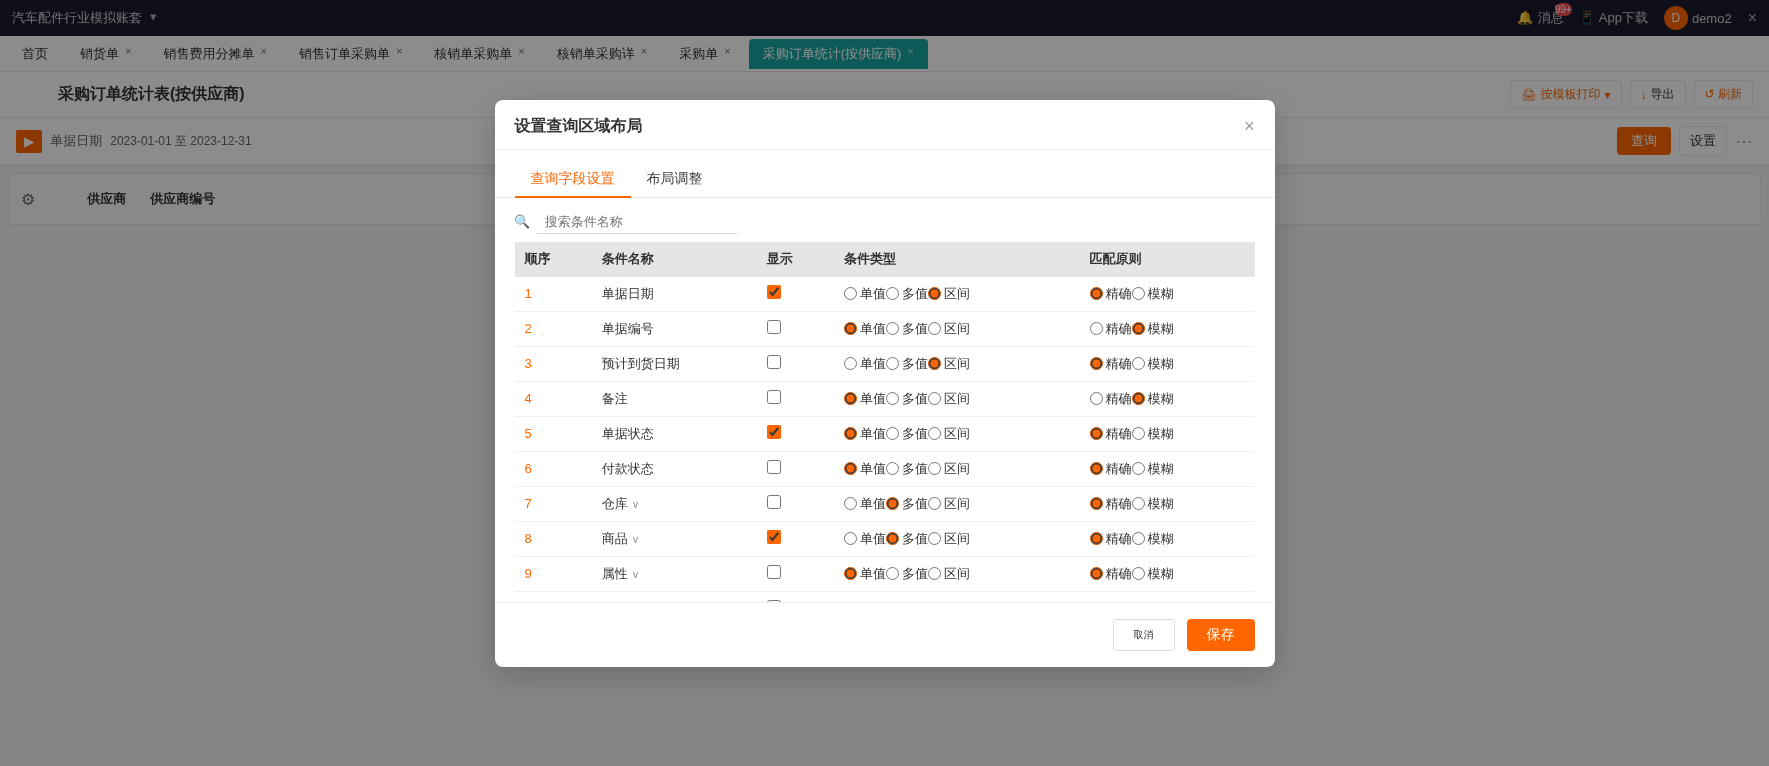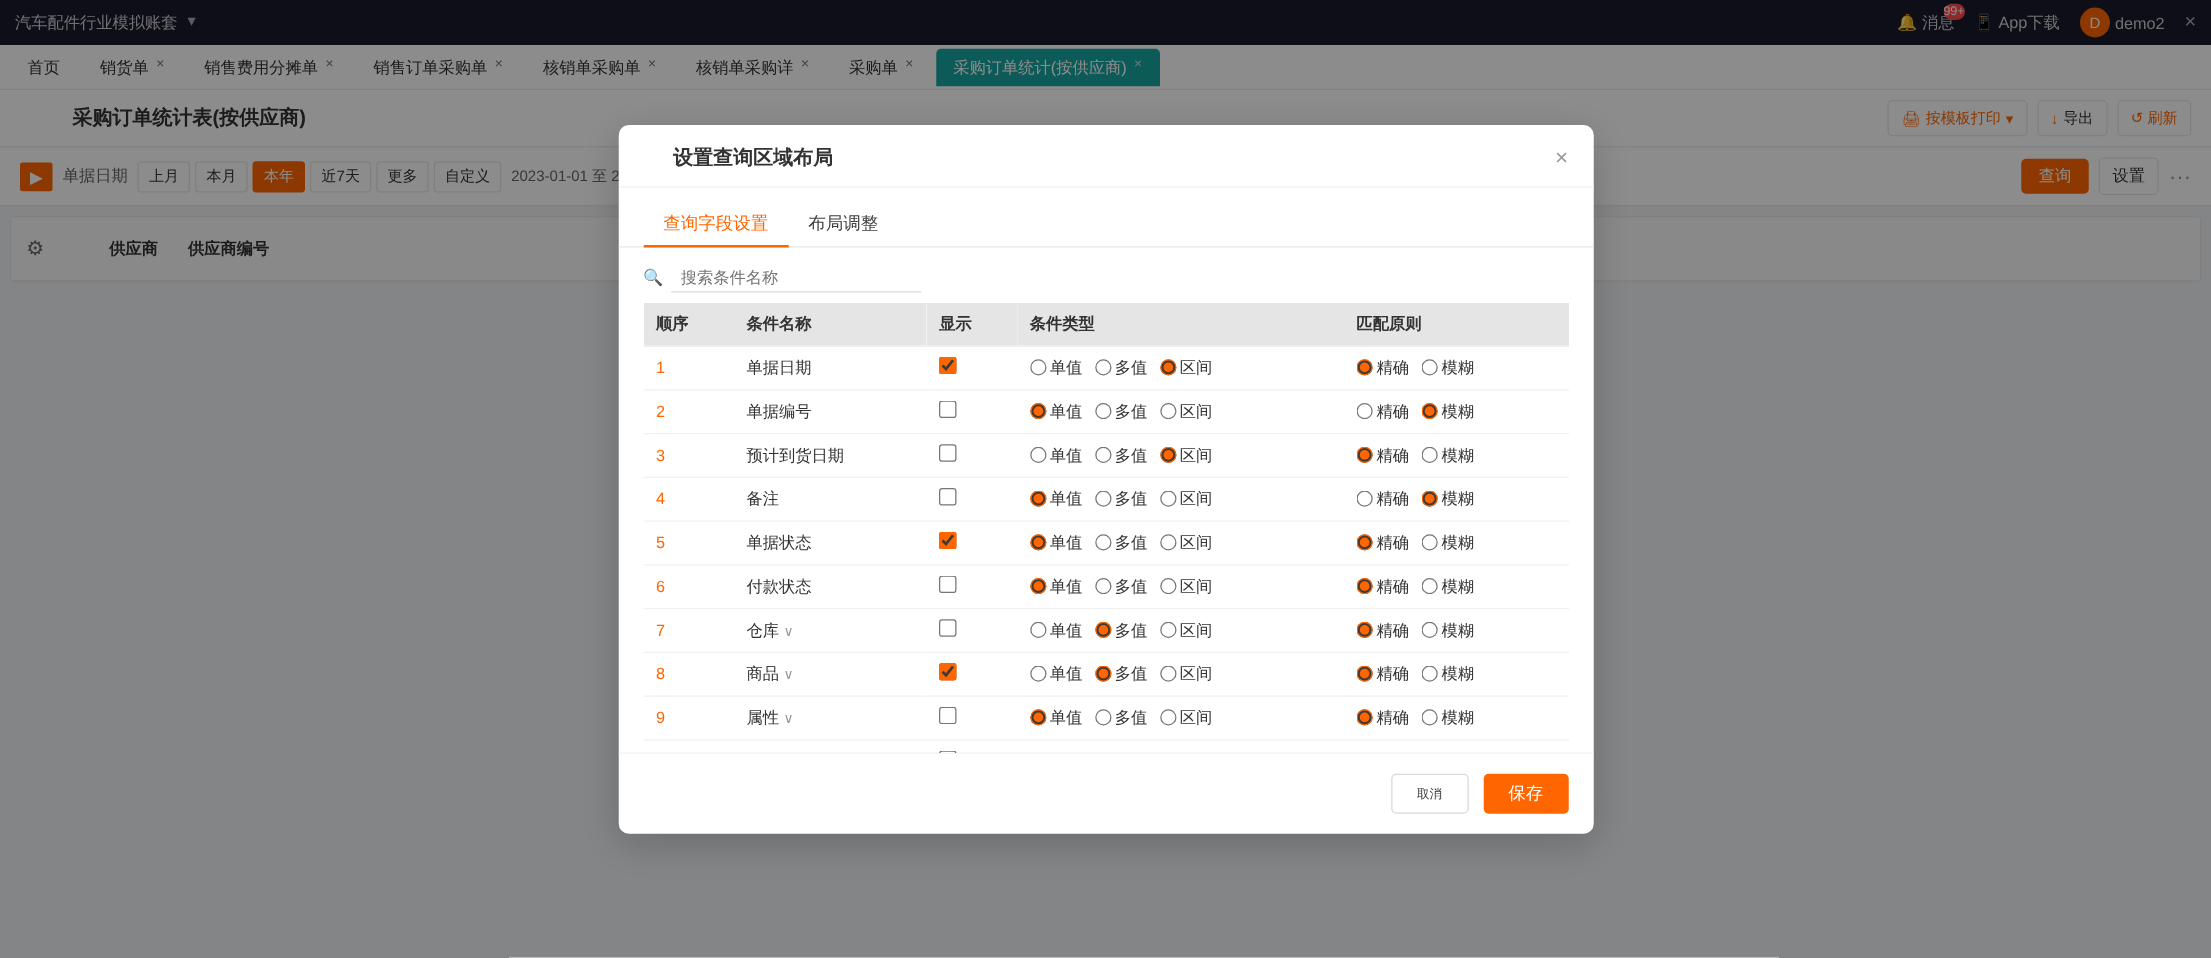--- a/index.html
+++ b/index.html
@@ -118,21 +118,21 @@
       display: flex;
       flex-direction: column;
     }
     .dialog-header {
       display: flex;
       align-items: center;
       justify-content: space-between;
       padding: 16px 20px 12px 20px;
       border-bottom: 1px solid #f0f0f0;
     }
-    .dialog-title { font-size: 16px; font-weight: bold; color: #333; margin-left: 24px; }
+    .dialog-title { font-size: 16px; font-weight: bold; color: #333; }
     .dialog-close { cursor: pointer; color: #999; font-size: 18px; line-height: 1; }
 
     
     .dialog-tabs {
       display: flex;
       gap: 0;
       padding: 12px 20px 0 20px;
       border-bottom: 1px solid #e8e8e8;
     }
     .dialog-tab {
@@ -194,21 +194,21 @@
     }
     .settings-table tbody td {
       padding: 8px 10px;
       font-size: 13px;
       color: #333;
       vertical-align: middle;
     }
     .order-num { color: #f60; font-weight: 500; }
 
     
-    .radio-group { display: flex; align-items: center; gap: 10px; }
+    .radio-group { display: flex; align-items: center; }
     .radio-item { display: flex; align-items: center; gap: 3px; cursor: pointer; }
     .radio-item input[type="radio"] { accent-color: #f60; cursor: pointer; }
 
     
     input[type="checkbox"] { accent-color: #f60; cursor: pointer; width: 14px; height: 14px; }
 
     
     .settings-table::-webkit-scrollbar { width: 6px; }
     .settings-table::-webkit-scrollbar-thumb { background: #ccc; border-radius: 3px; }
 
@@ -314,28 +314,20 @@
     <button class="btn-refresh">
       <span>↺</span>
       <span>刷新</span>
     </button>
   </div>
 </div>
 
 <div class="filter-bar">
   <button class="filter-toggle">▶</button>
   <span class="filter-label">单据日期</span>
-  <div class="filter-date-btns">
-    <button class="date-btn">上月</button>
-    <button class="date-btn">本月</button>
-    <button class="date-btn active">本年</button>
-    <button class="date-btn">近7天</button>
-    <button class="date-btn">更多</button>
-    <button class="date-btn">自定义</button>
-  </div>
   <span class="date-range">2023-01-01 至 2023-12-31</span>
   <div style="flex:1;"></div>
   <button class="btn-query">查询</button>
   <button class="btn-set">设置</button>
   <span style="cursor:pointer;color:#999;font-size:18px;">···</span>
 </div>
 
 <div class="table-area">
   <div class="table-header">
     <span class="settings-icon">⚙</span>

